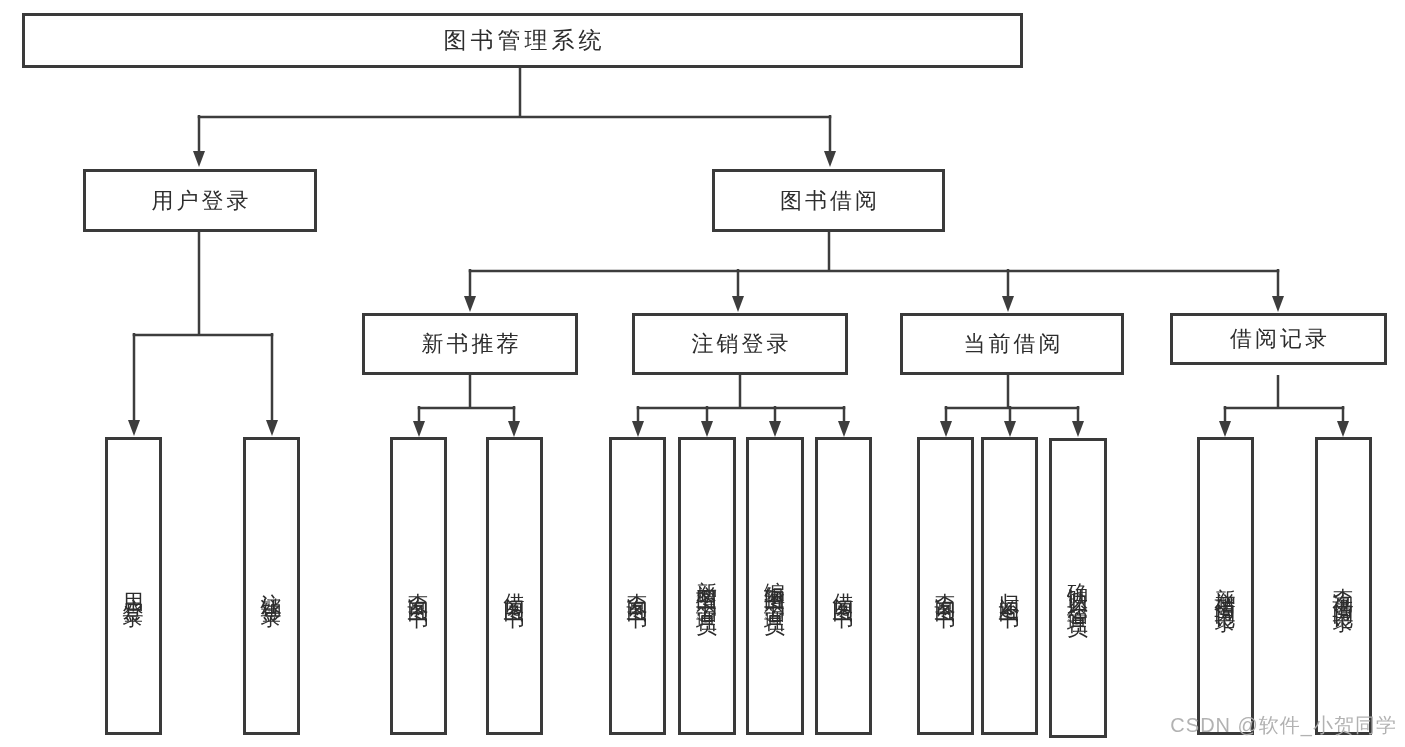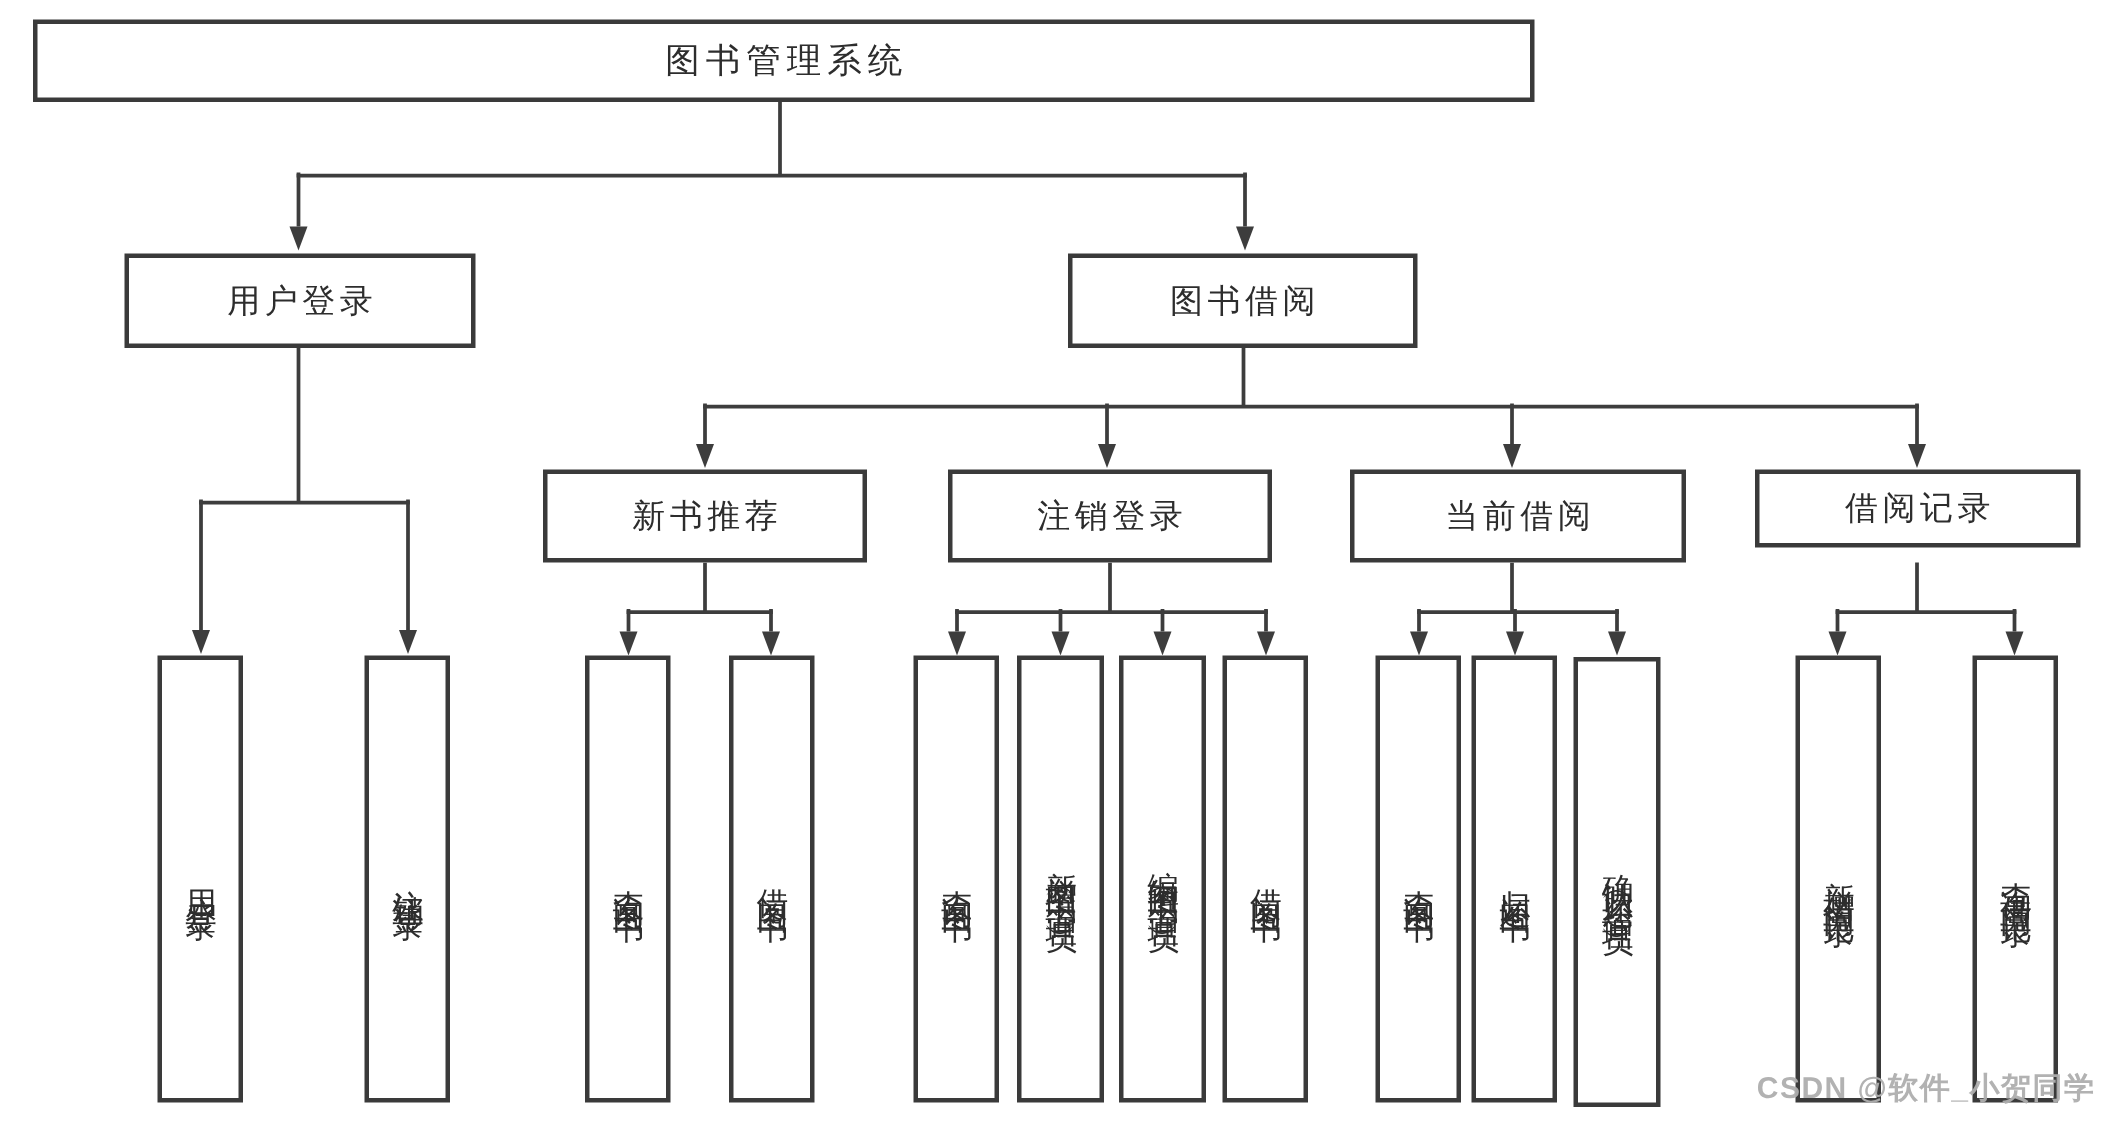--- a/index.html
+++ b/index.html
@@ -67,21 +67,20 @@
   .watermark{
     position:absolute;
     right:8px;
     bottom:8px;
     font-size:20px;
     letter-spacing:1px;
     color:var(--watermark);
     opacity:.95;
     white-space:nowrap;
     pointer-events:none;
-    font-weight:bold;
   }
 </style>
 </head>
 <body>
 
 <div class="canvas">
 
   <svg class="wires" width="1405" height="747" viewBox="0 0 1405 747" xmlns="http://www.w3.org/2000/svg">
     <defs>
       <marker id="arrow" class="arrowhead" viewBox="0 0 18 14" refX="1" refY="7" markerWidth="18" markerHeight="14" markerUnits="userSpaceOnUse" orient="auto">

